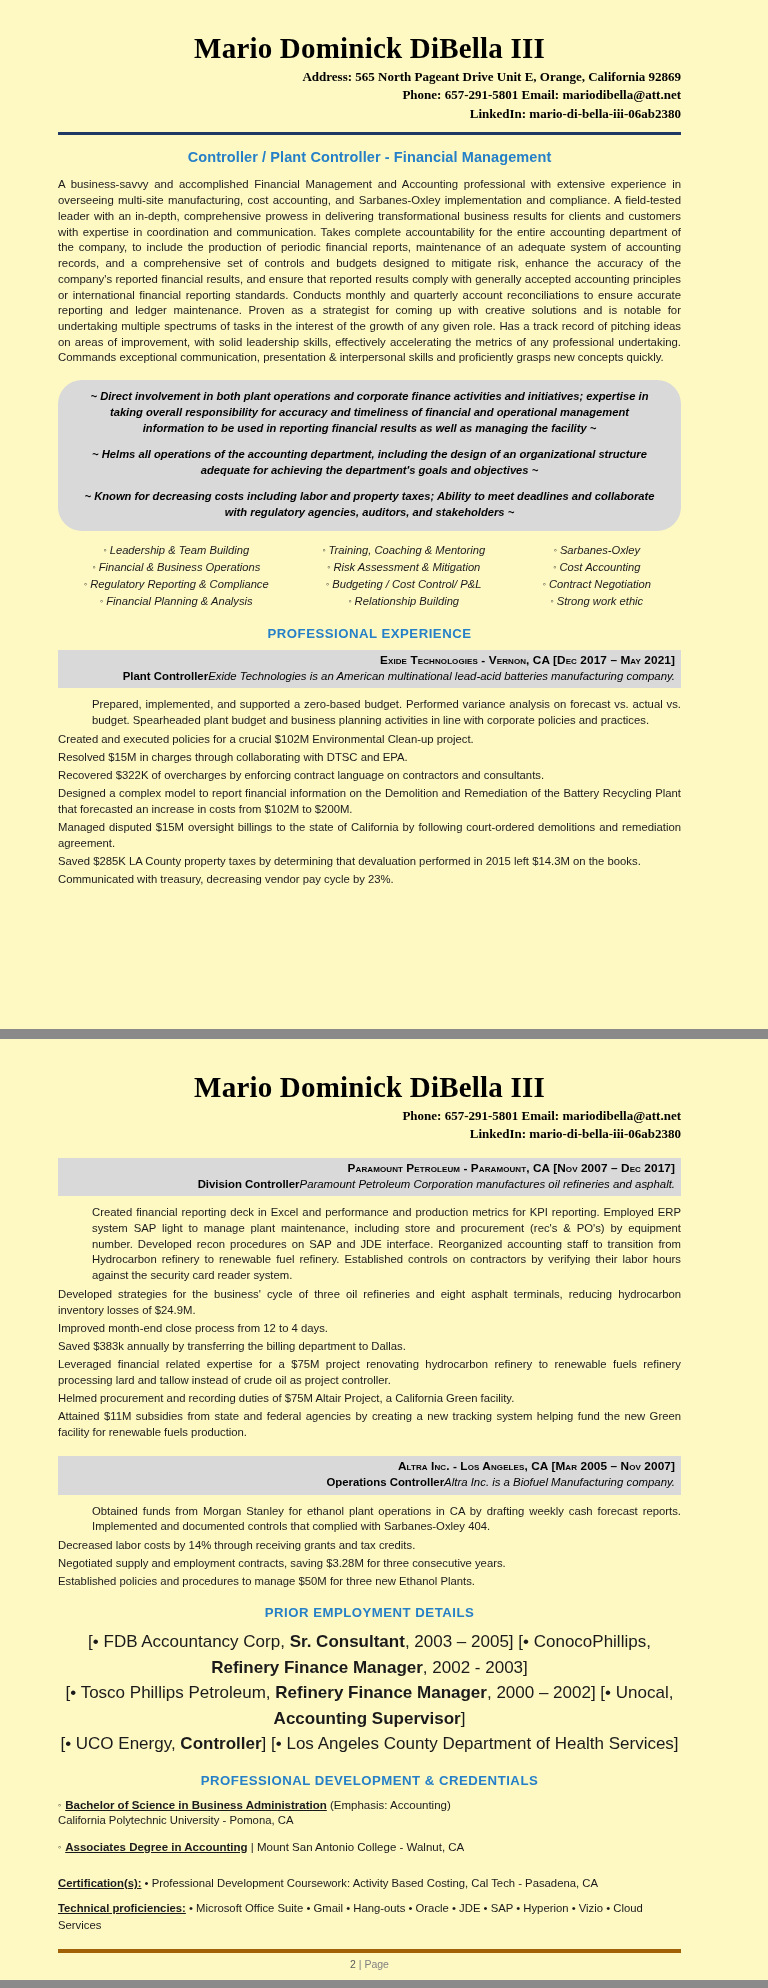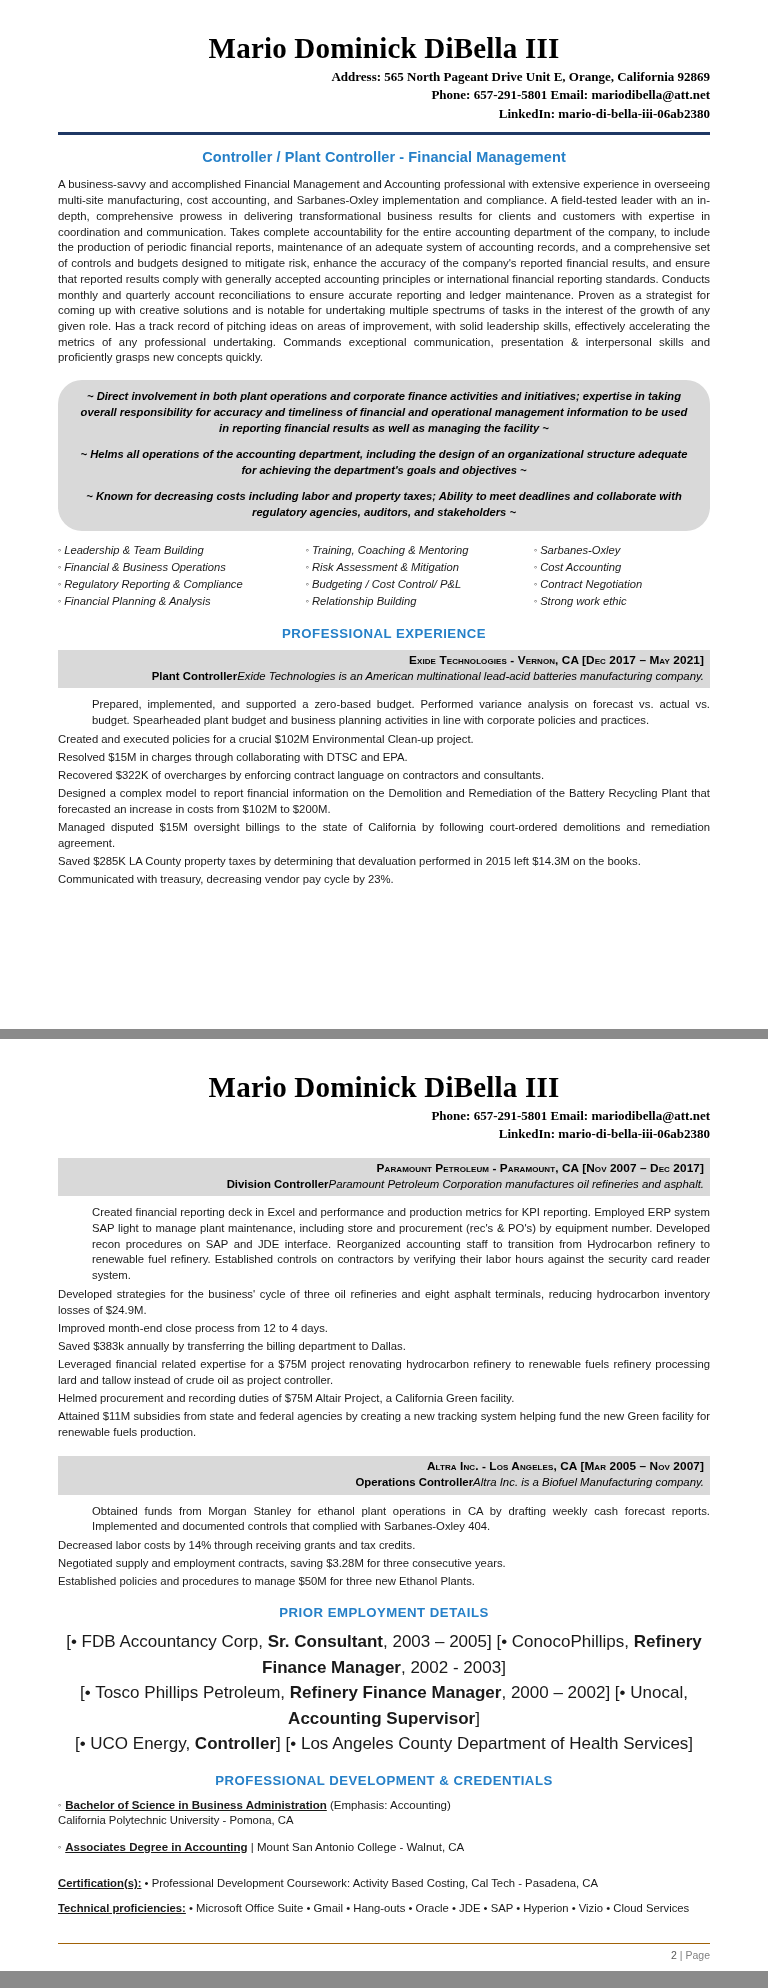--- a/index.html
+++ b/index.html
@@ -5,23 +5,23 @@
   * { box-sizing: border-box; }
   html, body { margin:0; padding:0; }
   body {
     width: 768px;
     background: #8a8a8a;
     font-family: "Liberation Sans", sans-serif;
     -webkit-font-smoothing: antialiased;
   }
   .page {
     width: 768px;
-    background: #ffffff;
+    background: #fef9c3;
     position: relative;
-    padding: 26px 58px 10px 58px;
+    padding: 26px 87px 10px 58px;
   }
   .page.p1 { padding-bottom: 0; }
 
   
   .name {
     font-family: "Liberation Serif", serif;
     font-weight: bold;
     font-size: 29px;
     text-align: center;
     color: #000;
@@ -85,20 +85,21 @@
     line-height: 1.42;
     color: #000;
   }
   .highlight-box p:last-child { margin-bottom: 0; }
 
   
   .skills {
     display: flex;
     gap: 0;
     margin: 4px 0 0 0;
+    text-align: center;
   }
   .skills .col { flex: 1 1 0; }
   .skills .col:nth-child(1) { flex: 0 0 38%; }
   .skills .col:nth-child(2) { flex: 0 0 35%; }
   .skills .col:nth-child(3) { flex: 0 0 27%; }
   .skill-item {
     font-size: 11.2px;
     font-style: italic;
     color: #1a1a1a;
     line-height: 1.52;
@@ -180,24 +181,24 @@
   .cred-row {
     font-size: 11.3px;
     line-height: 1.45;
     color: #1a1a1a;
     margin: 0 0 9px 0;
   }
   .cred-row u { text-decoration: underline; font-weight: bold; }
 
   
   .footer {
-    margin-top: 26px;
-    border-top: 1px solid #a16207;
+    margin-top: 16px;
+    border-top: 4px solid #a16207;
     padding-top: 5px;
-    text-align: right;
+    text-align: center;
     font-size: 10.5px;
     color: #808080;
   }
   .footer .pg { color: #595959; }
 
   .gap-big { height: 126px; }
   .page-sep { height: 10px; background: #8a8a8a; }
 </style>
 </head>
 <body>

